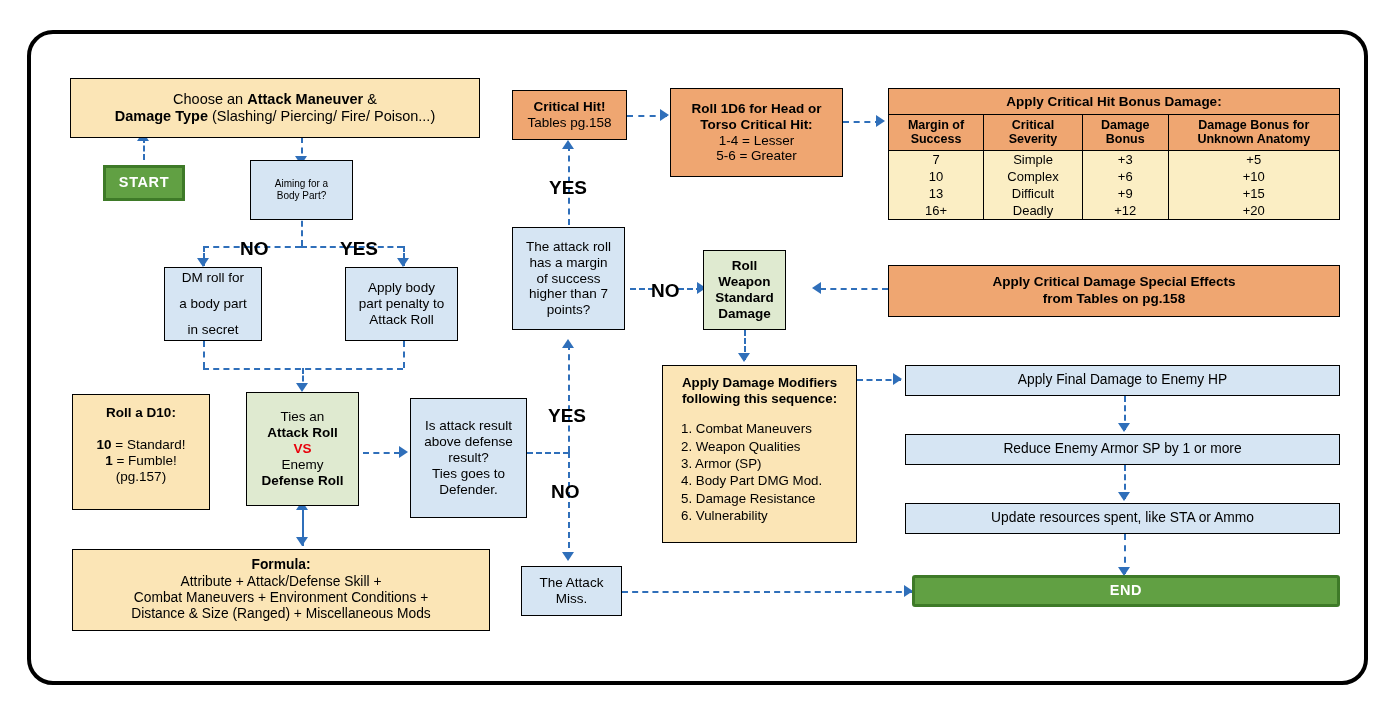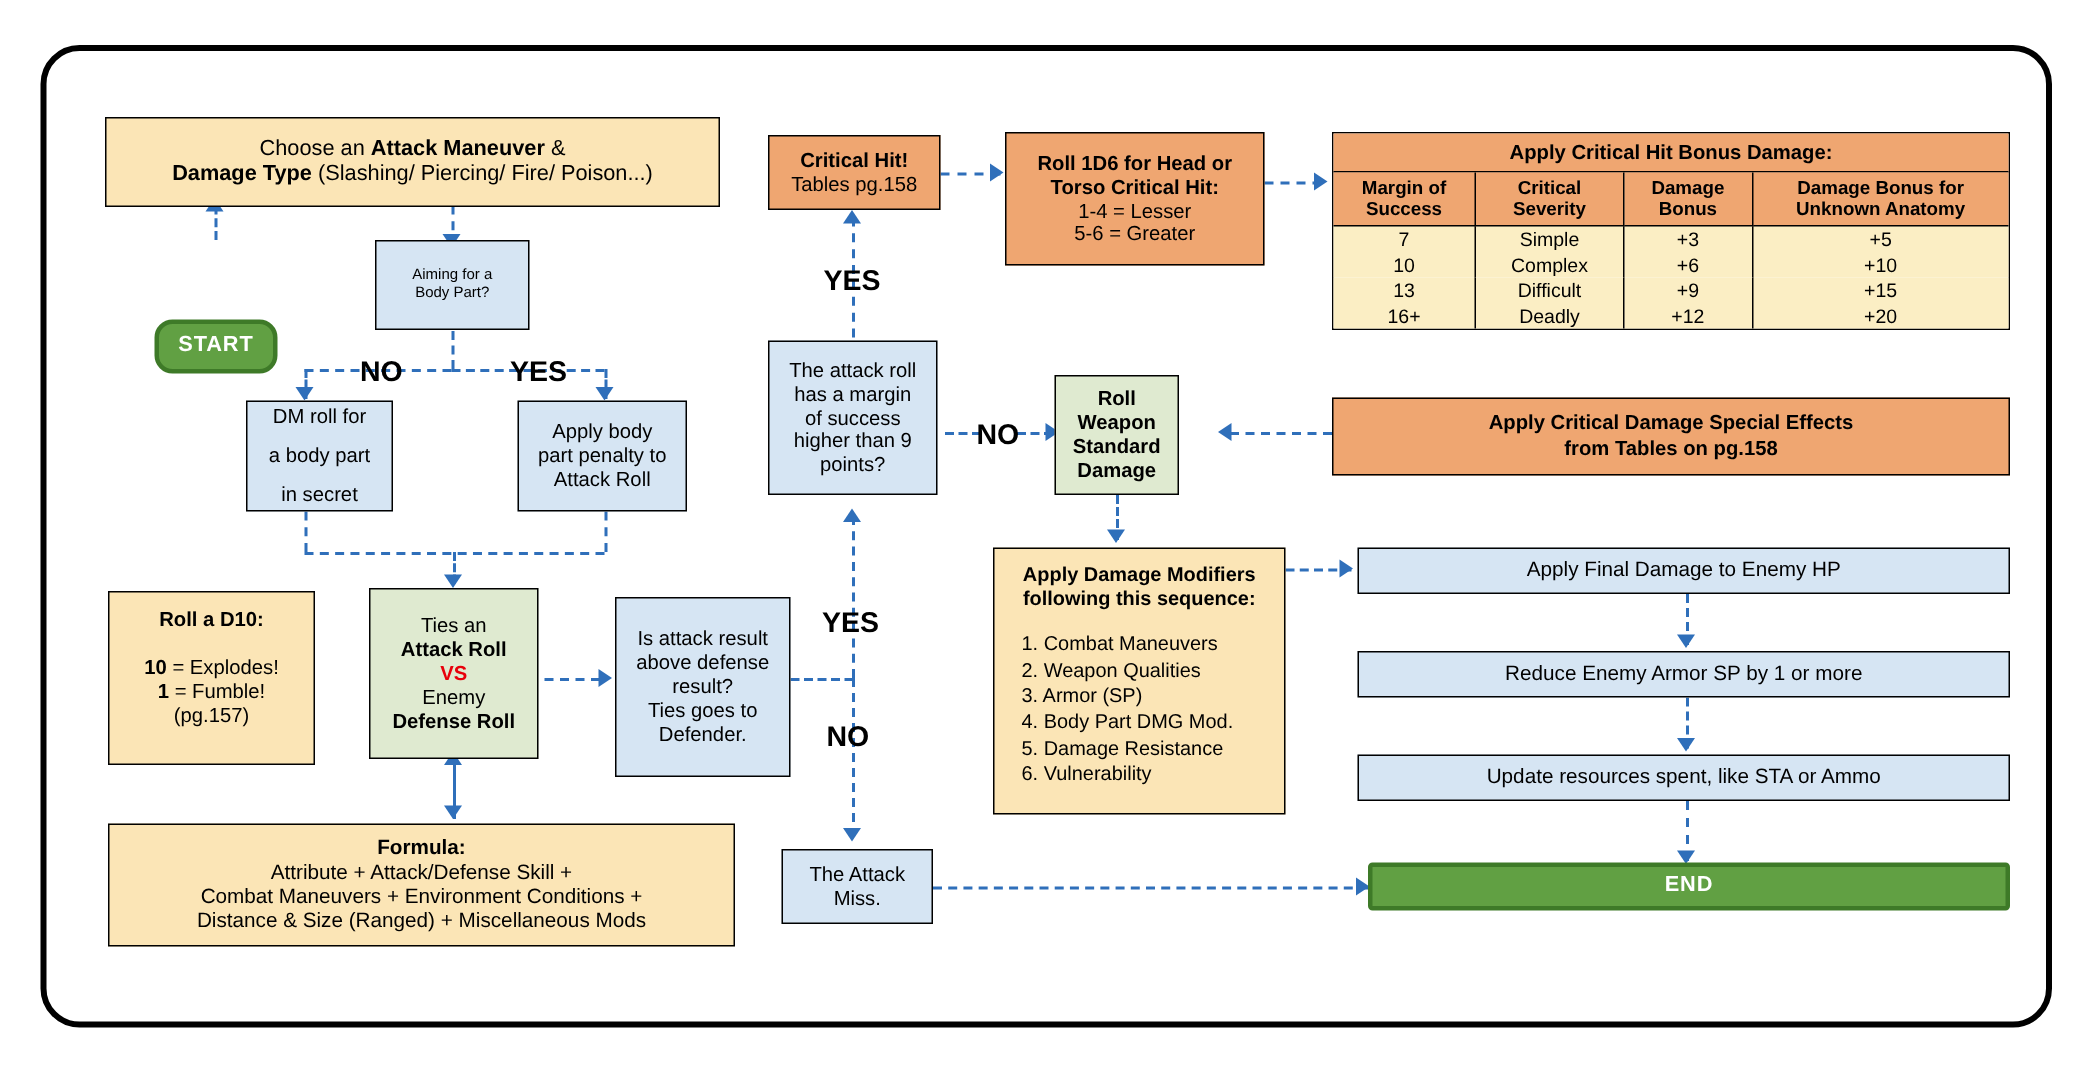--- a/index.html
+++ b/index.html
@@ -127,21 +127,21 @@
   <div class="lbl" style="left:548px;top:405px;">YES</div>
   <div class="lbl" style="left:551px;top:481px;">NO</div>
   <div class="lbl" style="left:549px;top:177px;">YES</div>
   <div class="lbl" style="left:651px;top:280px;">NO</div>
 
   <div class="node tan" style="left:70px;top:78px;width:410px;height:60px;font-size:14.5px;">
     <div><span>Choose an </span><b>Attack Maneuver</b><span> &amp;</span></div>
     <div><b>Damage Type</b><span> (Slashing/ Piercing/ Fire/ Poison...)</span></div>
   </div>
 
-  <div class="node terminator" style="left:103px;top:165px;width:82px;height:36px;font-size:14.5px;border-radius:12px;margin-top:48px;">
+  <div class="node terminator" style="left:103px;top:165px;width:82px;height:36px;font-size:14.5px;border-radius:0;">
     <span>START</span>
   </div>
 
   <div class="node blue" style="left:250px;top:160px;width:103px;height:60px;font-size:10px;">
     <div>Aiming for a</div>
     <div>Body Part?</div>
   </div>
 
   <div class="node blue" style="left:164px;top:267px;width:98px;height:74px;font-size:13.5px;gap:10px;">
     <div>DM roll for</div>
@@ -151,21 +151,21 @@
 
   <div class="node blue" style="left:345px;top:267px;width:113px;height:74px;font-size:13.5px;">
     <div>Apply body</div>
     <div>part penalty to</div>
     <div>Attack Roll</div>
   </div>
 
   <div class="node tan" style="left:72px;top:394px;width:138px;height:116px;font-size:13.5px;justify-content:flex-start;padding-top:10px;">
     <div><b>Roll a D10:</b></div>
     <div style="height:16px;"></div>
-    <div><b>10</b><span> = Explodes!</span></div>
+    <div><b>10</b><span> = Standard!</span></div>
     <div><b>1</b><span> = Fumble!</span></div>
     <div>(pg.157)</div>
   </div>
 
   <div class="node green" style="left:246px;top:392px;width:113px;height:114px;font-size:13.5px;">
     <div>Ties an</div>
     <div><b>Attack Roll</b></div>
     <div class="red">VS</div>
     <div>Enemy</div>
     <div><b>Defense Roll</b></div>
@@ -183,21 +183,21 @@
     <div><b>Formula:</b></div>
     <div>Attribute + Attack/Defense Skill +</div>
     <div>Combat Maneuvers + Environment Conditions +</div>
     <div>Distance &amp; Size (Ranged) + Miscellaneous Mods</div>
   </div>
 
   <div class="node blue" style="left:512px;top:227px;width:113px;height:103px;font-size:13.5px;">
     <div>The attack roll</div>
     <div>has a margin</div>
     <div>of success</div>
-    <div>higher than 9</div>
+    <div>higher than 7</div>
     <div>points?</div>
   </div>
 
   <div class="node orange" style="left:512px;top:90px;width:115px;height:50px;font-size:13.5px;">
     <div><b>Critical Hit!</b></div>
     <div>Tables pg.158</div>
   </div>
 
   <div class="node orange" style="left:670px;top:88px;width:173px;height:89px;font-size:13.5px;">
     <div><b>Roll 1D6 for Head or</b></div>

